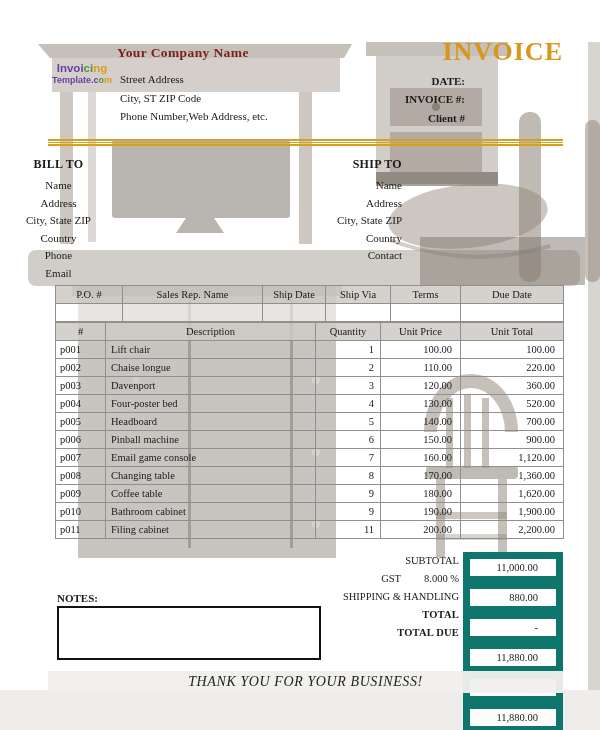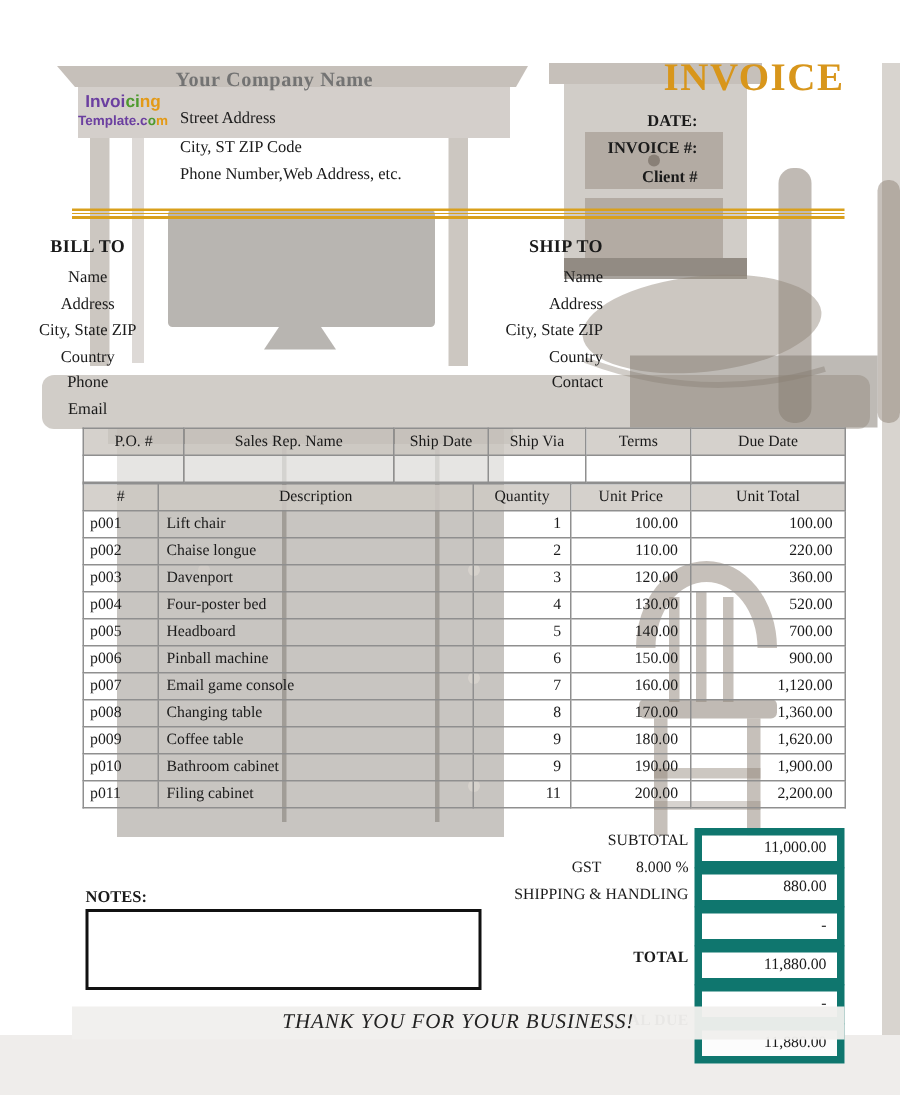--- a/index.html
+++ b/index.html
@@ -2,21 +2,21 @@
 <html><head>
 <meta charset="utf-8">
 <style>
   html,body{margin:0;padding:0;}
   body{width:600px;height:730px;background:#ffffff;overflow:hidden;
        font-family:"Liberation Serif","DejaVu Serif",serif;color:#1a1a1a;}
   .page{position:relative;width:600px;height:730px;background:#fff;}
   .wm{position:absolute;left:0;top:0;z-index:0;}
   .layer{position:absolute;z-index:1;}
 
-  .company-name{left:117px;top:45px;font-size:13.5px;font-weight:bold;letter-spacing:.4px;color:#737373;}
+  .company-name{left:117px;top:45px;font-size:13.5px;font-weight:bold;letter-spacing:.4px;color:#7f1d1d;}
   .invoice-title{right:37px;top:37px;font-size:26px;font-weight:bold;letter-spacing:1px;color:#D8961B;}
   .logo{left:48px;top:62px;width:68px;text-align:center;
         font-family:"Liberation Sans","DejaVu Sans",sans-serif;font-weight:bold;line-height:1.15;cursor:pointer;}
   .logo .l1{font-size:11.5px;}
   .logo .l2{font-size:9px;}
   .lg-purple{color:#6B3FA0;} .lg-green{color:#4E9A2E;} .lg-orange{color:#E39A17;}
 
   .addr{left:120px;top:70px;font-size:11px;line-height:18.6px;}
   .meta{left:345px;top:72px;width:120px;text-align:right;font-size:11px;font-weight:bold;line-height:18.4px;}
 
@@ -39,25 +39,25 @@
   .po-table td{height:14px;background:rgba(255,255,255,.55);}
   .items-table{top:322px;}
   .items-table td:nth-child(1){text-align:left;padding-left:4px;}
   .items-table td:nth-child(2){text-align:left;padding-left:5px;}
   .items-table td:nth-child(3){text-align:right;padding-right:6px;}
   .items-table td:nth-child(4){text-align:right;padding-right:8px;}
   .items-table td:nth-child(5){text-align:right;padding-right:8px;}
 
   .t-labels{left:250px;top:552px;width:209px;text-align:right;font-size:10.5px;}
   .t-labels .t-row{height:18px;line-height:18px;}
-  .t-labels .bold{font-weight:bold;letter-spacing:.2px;margin-top:24px;}
+  .t-labels .bold{font-weight:bold;letter-spacing:.2px;}
   .t-labels .rate{display:inline-block;width:58px;text-align:right;}
   .t-boxes{left:463px;top:552px;width:100px;font-size:10.5px;}
-  .t-box{height:17px;line-height:17px;border:5px solid #0f766e;margin-top:-1px;
-         background:rgba(255,255,255,.82);text-align:right;padding-right:7px;box-sizing:content-box;}
+  .t-box{height:17px;line-height:17px;border:7px solid #0f766e;margin-top:-1px;
+         background:rgba(255,255,255,.82);text-align:right;padding-right:18px;box-sizing:content-box;}
   .t-box:first-child{margin-top:0;}
 
   .notes-label{left:57px;top:592px;font-size:11px;font-weight:bold;}
   .notes-box{left:57px;top:606px;width:260px;height:50px;border:2px solid #111;
              background:rgba(255,255,255,.75);cursor:text;}
 
   .thankyou{left:48px;top:671px;width:515px;height:22px;line-height:22px;background:rgba(240,239,237,.96);
             text-align:center;font-style:italic;font-size:14px;letter-spacing:.6px;color:#222;}
 </style>
 </head>

